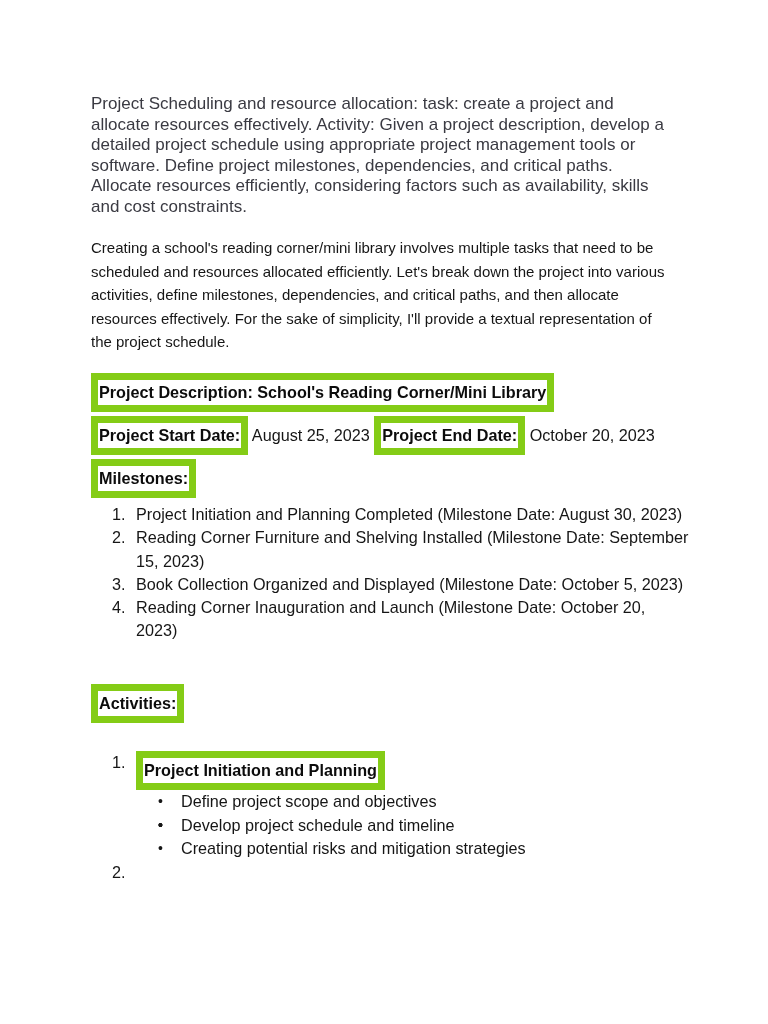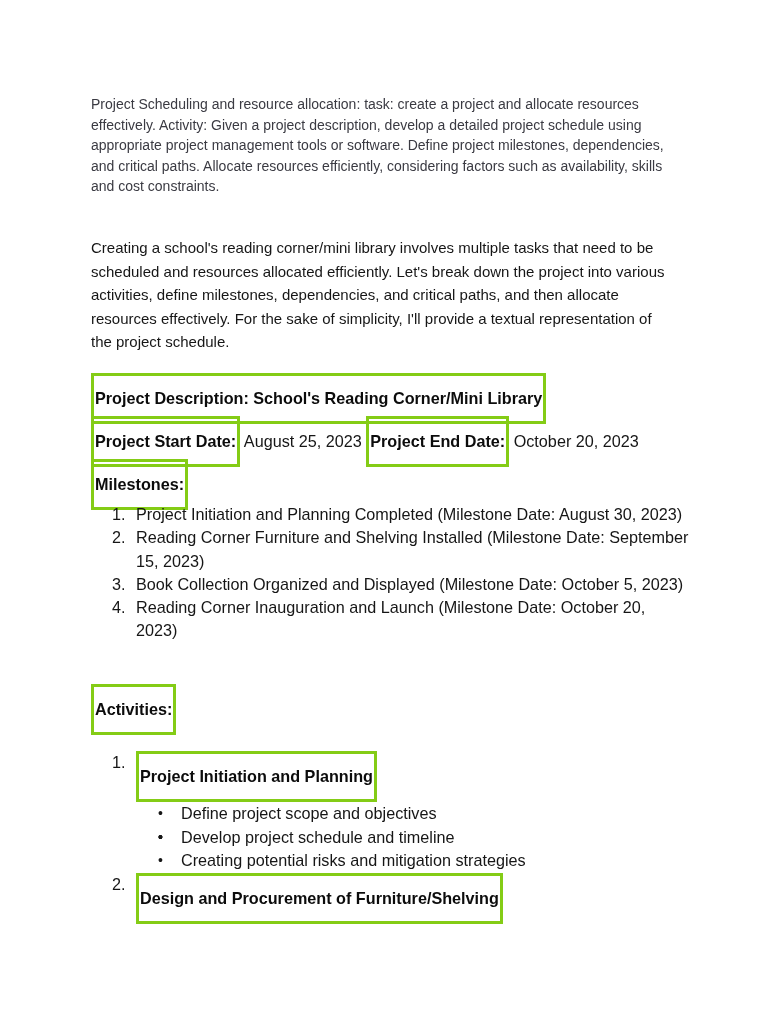--- a/index.html
+++ b/index.html
@@ -19,40 +19,40 @@
       position: absolute;
       left: 91px;
       top: 0;
       width: 600px;
     }
     .intro {
       position: absolute;
       top: 94px;
       left: 0;
       width: 580px;
-      font-size: 14px;
+      font-size: 17px;
       line-height: 20.6px;
       color: #3a3a42;
       margin: 0;
     }
     .para {
       position: absolute;
       top: 236px;
       left: 0;
       width: 580px;
       font-size: 15px;
       line-height: 23.6px;
       color: #161616;
       margin: 0;
     }
     .boxed {
       display: inline-block;
       font-weight: bold;
-      border: 3px solid #84cc16;
-      padding: 12px 1px;
+      border: 7px solid #84cc16;
+      padding: 2px 1px;
       line-height: 21px;
       color: #0c0c0c;
     }
     .line {
       position: absolute;
       left: 0;
       font-size: 16.2px;
       line-height: 23px;
       white-space: nowrap;
       color: #161616;
@@ -161,17 +161,16 @@
           <span>Develop project schedule and timeline</span>
         </li>
         <li>
           <span class="bullet">•</span>
           <span>Creating potential risks and mitigation strategies</span>
         </li>
       </ul>
     </li>
     <li>
       <span class="num">2.</span>
-      <span class="boxed">Design and Procurement of Furniture/Shelving</span>
     </li>
   </ol>
 
 </div>
 
 </body></html>

